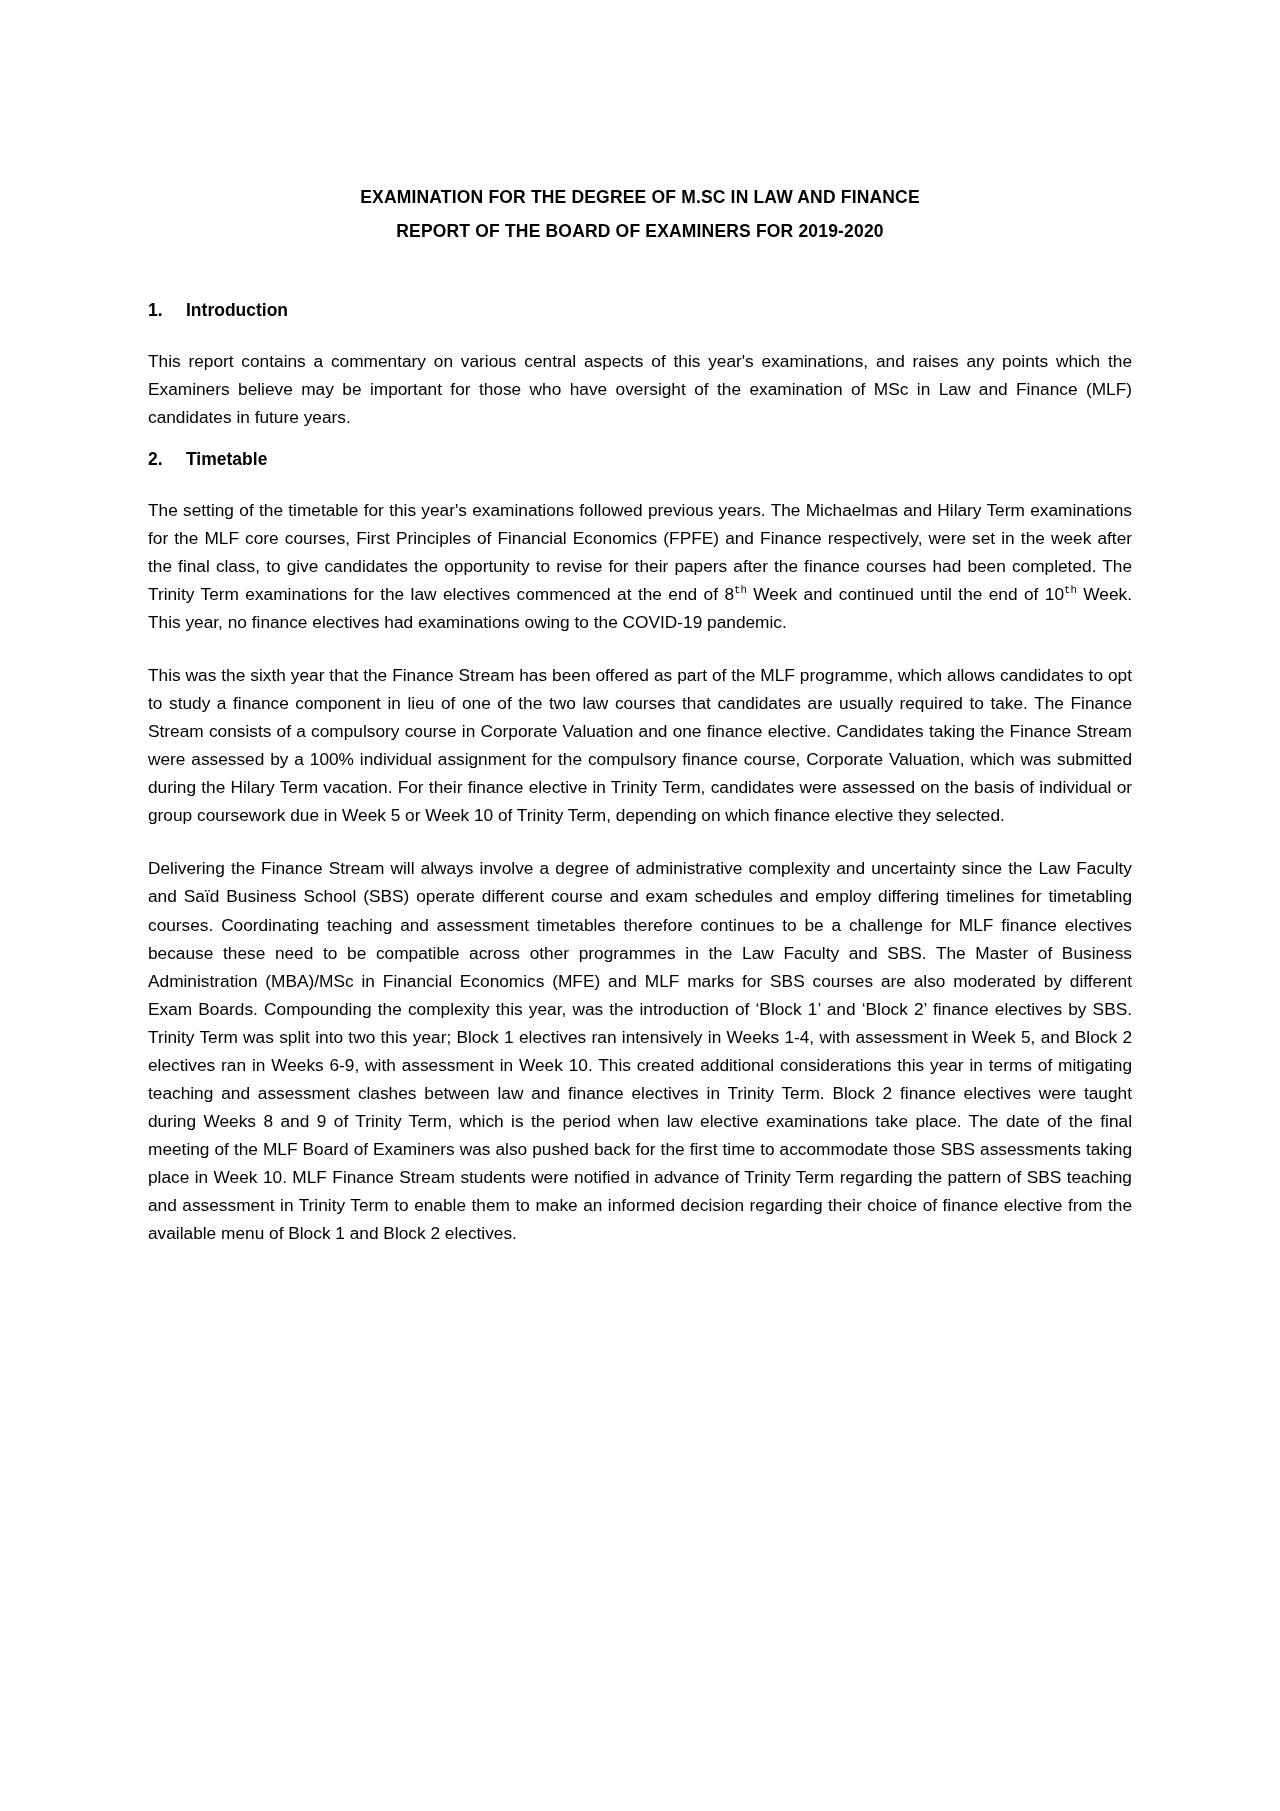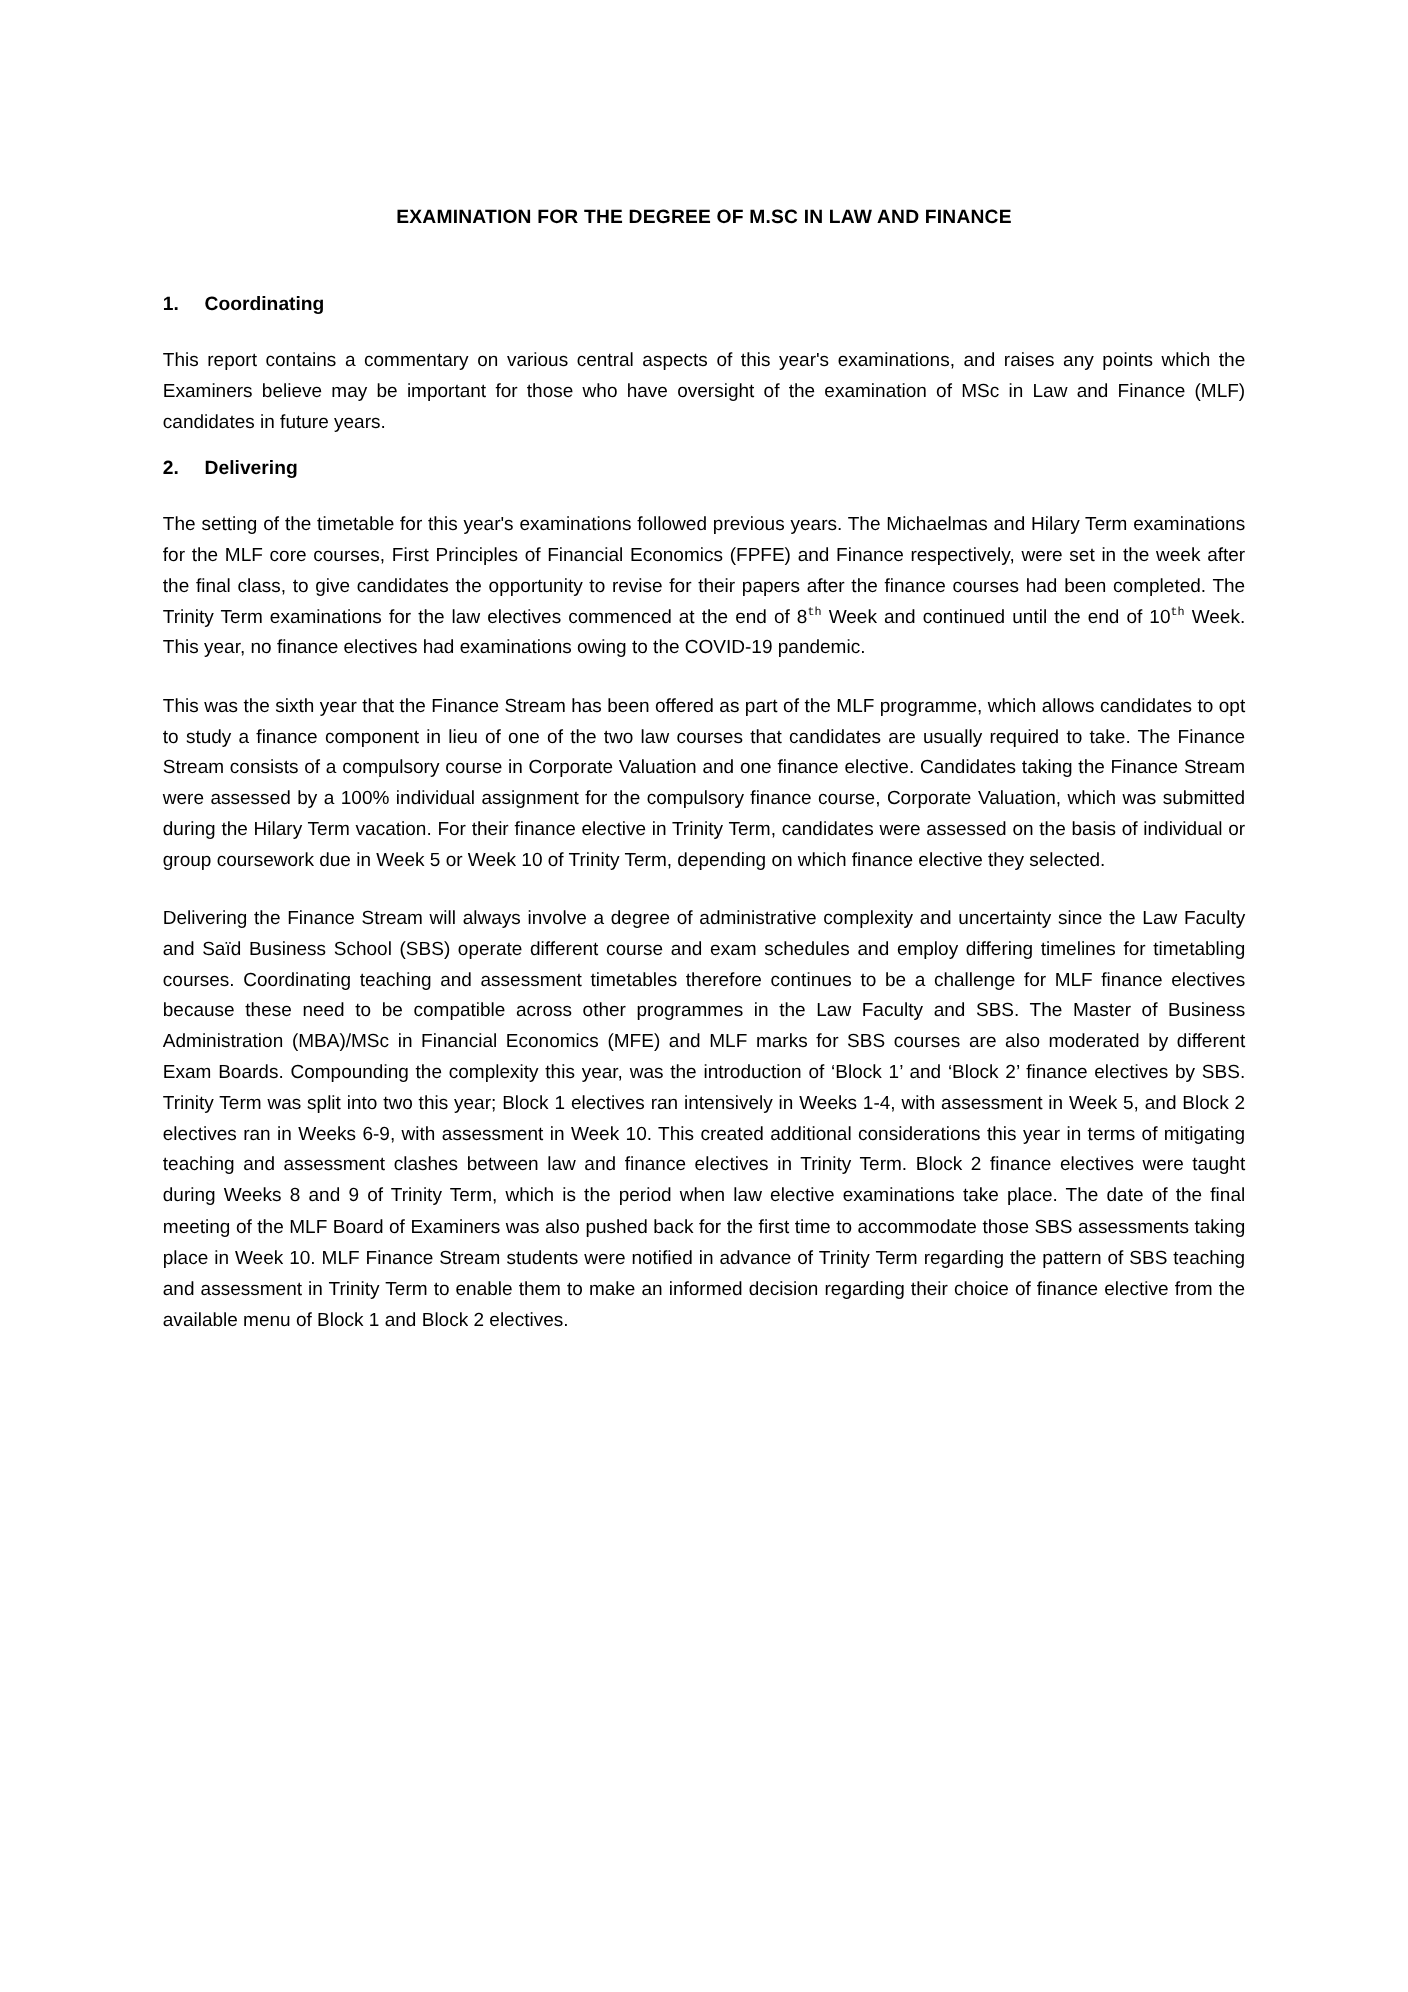--- a/index.html
+++ b/index.html
@@ -71,38 +71,39 @@
     font-family: Liberation Mono, monospace;
   }
 </style>
 </head>
 <body>
 
 <div class="page">
 
   <div class="title-block">
     <div class="doc-title">EXAMINATION FOR THE DEGREE OF M.SC IN LAW AND FINANCE</div>
+    <div class="doc-title">REPORT OF THE BOARD OF EXAMINERS FOR 2019-2020</div>
   </div>
 
   <div class="section">
     <div class="section-heading">
       <span class="section-number">1.</span>
-      <span class="section-title">Coordinating</span>
+      <span class="section-title">Introduction</span>
     </div>
     <div class="body-col">
       <p class="para">This report contains a commentary on various central aspects of this year's examinations, and raises any points which the Examiners believe may be important for those who have oversight of the examination of MSc in Law and Finance (MLF) candidates in future years.</p>
     </div>
   </div>
 
   <div class="gap-before-section"></div>
 
   <div class="section">
     <div class="section-heading">
       <span class="section-number">2.</span>
-      <span class="section-title">Delivering</span>
+      <span class="section-title">Timetable</span>
     </div>
     <div class="body-col">
       <p class="para">The setting of the timetable for this year's examinations followed previous years. The Michaelmas and Hilary Term examinations for the MLF core courses, First Principles of Financial Economics (FPFE) and Finance respectively, were set in the week after the final class, to give candidates the opportunity to revise for their papers after the finance courses had been completed. The Trinity Term examinations for the law electives commenced at the end of 8<sup>th</sup> Week and continued until the end of 10<sup>th</sup> Week. This year, no finance electives had examinations owing to the COVID-19 pandemic.</p>
       <p class="para">This was the sixth year that the Finance Stream has been offered as part of the MLF programme, which allows candidates to opt to study a finance component in lieu of one of the two law courses that candidates are usually required to take. The Finance Stream consists of a compulsory course in Corporate Valuation and one finance elective. Candidates taking the Finance Stream were assessed by a 100% individual assignment for the compulsory finance course, Corporate Valuation, which was submitted during the Hilary Term vacation. For their finance elective in Trinity Term, candidates were assessed on the basis of individual or group coursework due in Week 5 or Week 10 of Trinity Term, depending on which finance elective they selected.</p>
       <p class="para">Delivering the Finance Stream will always involve a degree of administrative complexity and uncertainty since the Law Faculty and Saïd Business School (SBS) operate different course and exam schedules and employ differing timelines for timetabling courses. Coordinating teaching and assessment timetables therefore continues to be a challenge for MLF finance electives because these need to be compatible across other programmes in the Law Faculty and SBS. The Master of Business Administration (MBA)/MSc in Financial Economics (MFE) and MLF marks for SBS courses are also moderated by different Exam Boards. Compounding the complexity this year, was the introduction of ‘Block 1’ and ‘Block 2’ finance electives by SBS. Trinity Term was split into two this year; Block 1 electives ran intensively in Weeks 1-4, with assessment in Week 5, and Block 2 electives ran in Weeks 6-9, with assessment in Week 10. This created additional considerations this year in terms of mitigating teaching and assessment clashes between law and finance electives in Trinity Term. Block 2 finance electives were taught during Weeks 8 and 9 of Trinity Term, which is the period when law elective examinations take place. The date of the final meeting of the MLF Board of Examiners was also pushed back for the first time to accommodate those SBS assessments taking place in Week 10. MLF Finance Stream students were notified in advance of Trinity Term regarding the pattern of SBS teaching and assessment in Trinity Term to enable them to make an informed decision regarding their choice of finance elective from the available menu of Block 1 and Block 2 electives.</p>
     </div>
   </div>
 
 </div>
 

